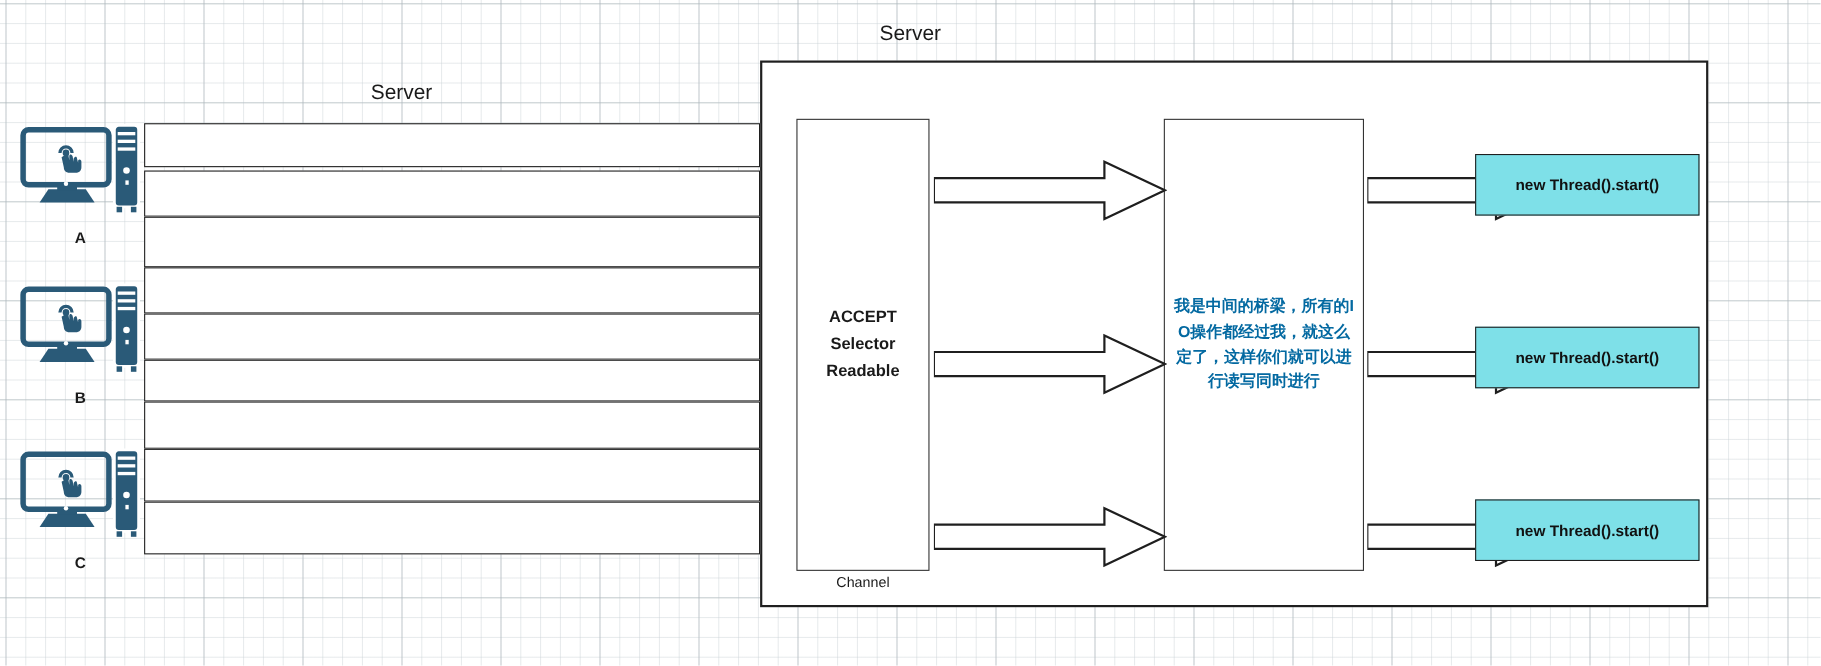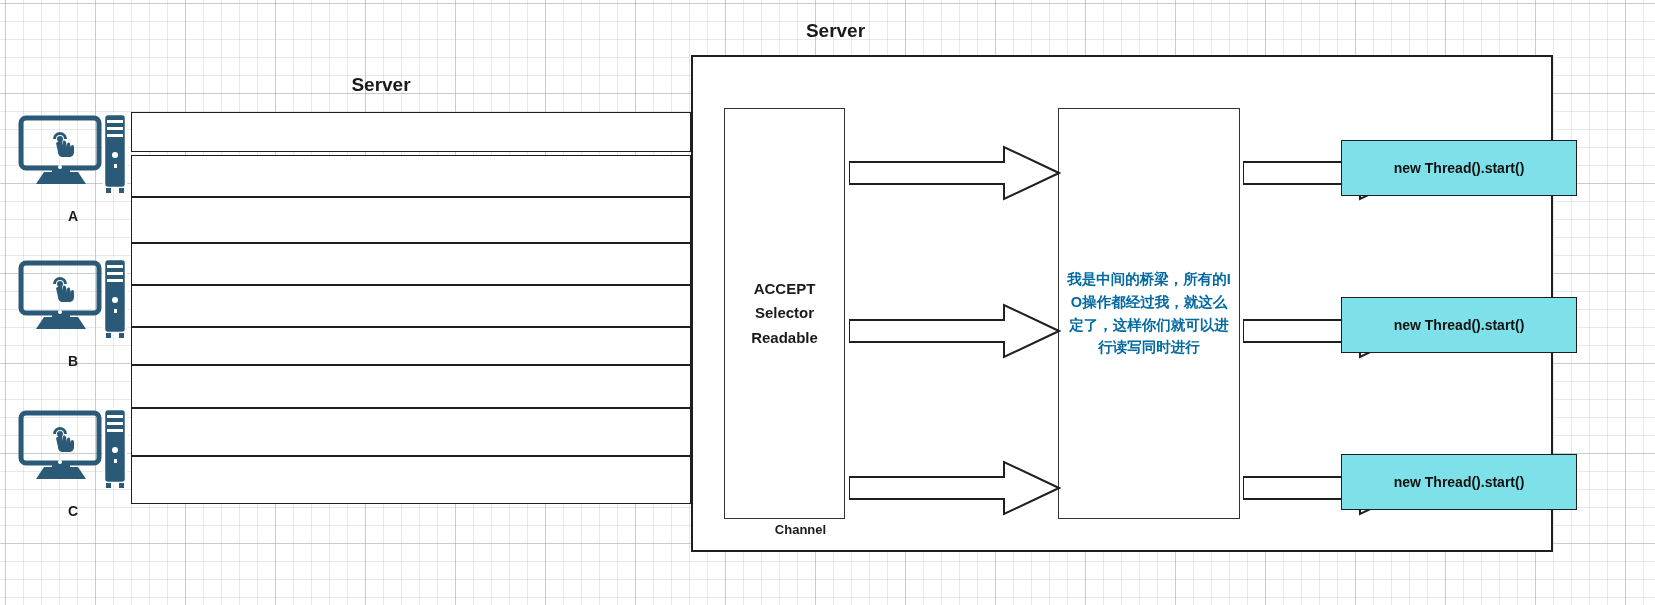--- a/index.html
+++ b/index.html
@@ -16,25 +16,24 @@
     background-image:
       linear-gradient(to right, rgba(170,180,185,0.55) 1px, transparent 1px),
       linear-gradient(to bottom, rgba(170,180,185,0.55) 1px, transparent 1px),
       linear-gradient(to right, rgba(205,212,216,0.50) 1px, transparent 1px),
       linear-gradient(to bottom, rgba(205,212,216,0.50) 1px, transparent 1px);
     background-size: 90px 90px, 90px 90px, 18px 18px, 18px 18px;
     background-position: 5px 3px, 5px 3px, 5px 3px, 5px 3px;
   }
   .lbl {
     position:absolute;
-    font-weight:bold;
+    font-weight:normal;
     color:#1a1a1a;
     white-space:nowrap;
     text-align:center;
-    padding-left:16px;
   }
   
   #title-server { left:0; right:0; top:20px; font-size:19px; text-align:center; }
   #title-channel { left:265px; top:74px; width:200px; font-size:19px; }
   #title-selector { left:706px; top:71px; width:158px; font-size:19px; }
   #title-buffer   { left:1062px; top:71px; width:168px; font-size:19px; }
 
   
   #server-box {
     position:absolute; left:691px; top:55px; width:862px; height:497px;
@@ -66,21 +65,21 @@
     position:absolute; left:131px; width:560px;
     border:1.5px solid #1f1f1f; background:#ffffff; box-sizing:border-box;
   }
 
   
   .barrow { position:absolute; }
   .barrow svg { display:block; }
 
   
   .thread-box {
-    position:absolute; width:236px; height:56px;
+    position:absolute; width:204px; height:56px;
     border:1.5px solid #1f1f1f; box-sizing:border-box;
     display:flex; align-items:center; justify-content:center;
     font-size:14px; font-weight:bold; color:#111111; white-space:nowrap;
   }
 
   
   .computer { position:absolute; width:110px; height:86px; }
   .computer svg { display:block; }
   .comp-label { position:absolute; width:110px; text-align:center; font-size:14px; font-weight:bold; color:#1a1a1a; }
 </style>

